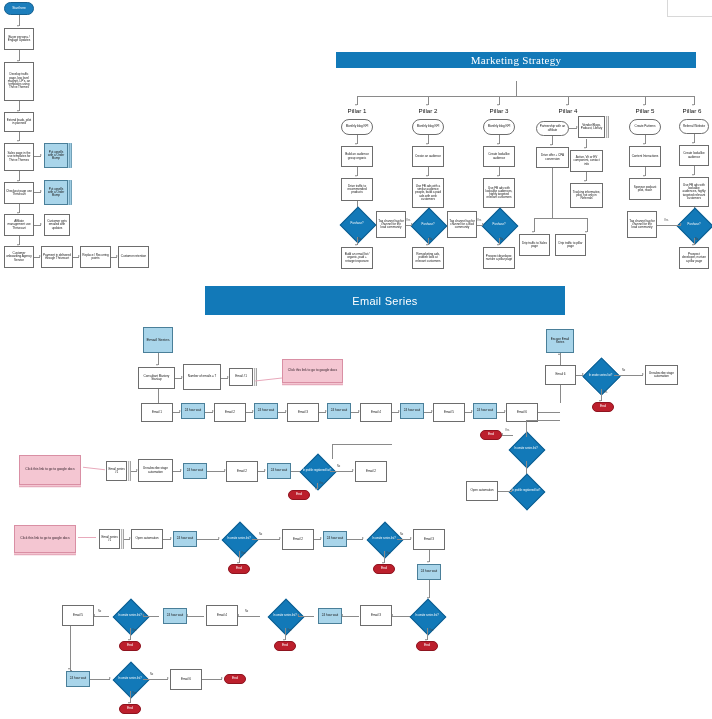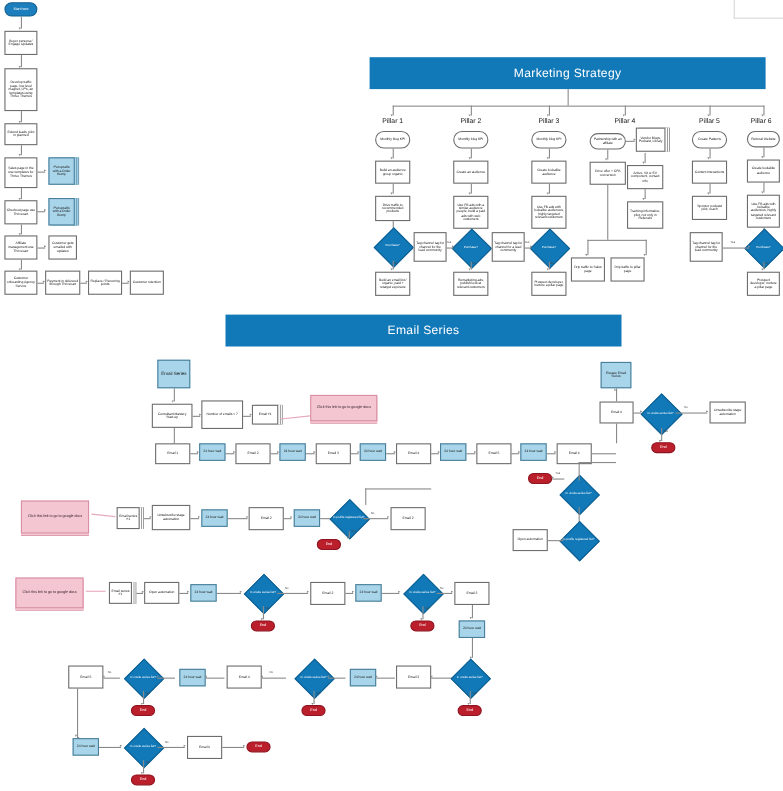--- a/index.html
+++ b/index.html
@@ -109,21 +109,21 @@
 <div class="ln lnh" style="left:34px;top:257px;width:6px;"></div>
 <div class="arw ar" style="left:39px;top:255.3px;"></div>
 <div class="node proc" style="left:41px;top:246px;width:32px;height:22px;">Payment in delivered through Thrivecart</div>
 <div class="ln lnh" style="left:73px;top:257px;width:6px;"></div>
 <div class="arw ar" style="left:78px;top:255.3px;"></div>
 <div class="node proc" style="left:80px;top:246px;width:31px;height:22px;">Replace / Recurring points</div>
 <div class="ln lnh" style="left:111px;top:257px;width:6px;"></div>
 <div class="arw ar" style="left:116px;top:255.3px;"></div>
 <div class="node proc" style="left:118px;top:246px;width:31px;height:22px;">Customer retention</div>
 
-<div class="banner" style="position:absolute;left:336px;top:52px;width:360px;height:29px;">
+<div class="banner" style="position:absolute;left:336px;top:52px;width:360px;height:16px;font-family:Liberation Serif, serif;">
   <span>Marketing Strategy</span>
 </div>
 <div class="ln lnv" style="left:516px;top:81px;height:15px;"></div>
 <div class="ln lnh" style="left:357px;top:96px;width:338px;"></div>
 
 <div class="ln lnv" style="left:357px;top:96px;height:9px;"></div>
 <div class="arw ad" style="left:355.3px;top:104px;"></div>
 <div class="ln lnv" style="left:428px;top:96px;height:9px;"></div>
 <div class="arw ad" style="left:426.3px;top:104px;"></div>
 <div class="ln lnv" style="left:499px;top:96px;height:9px;"></div>

